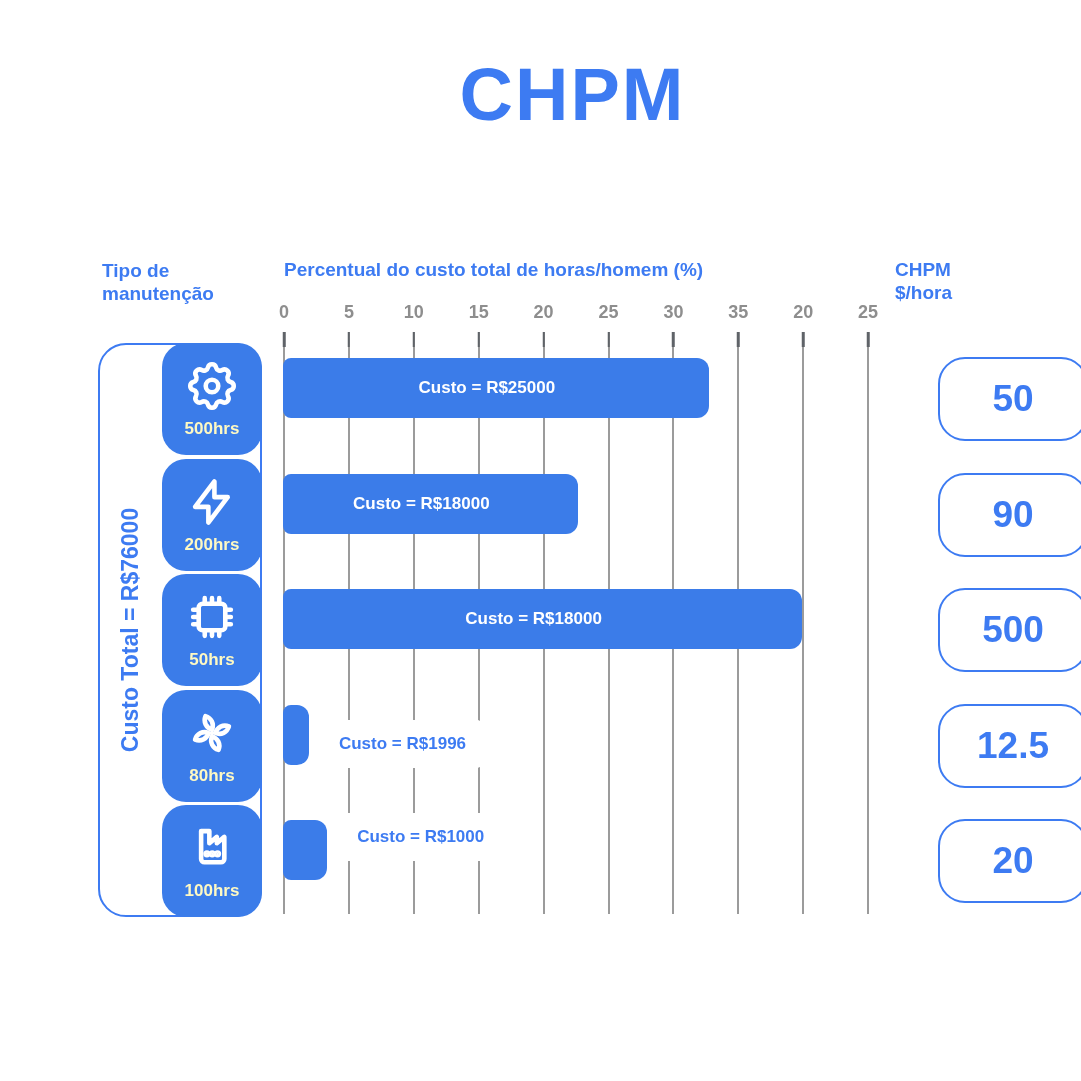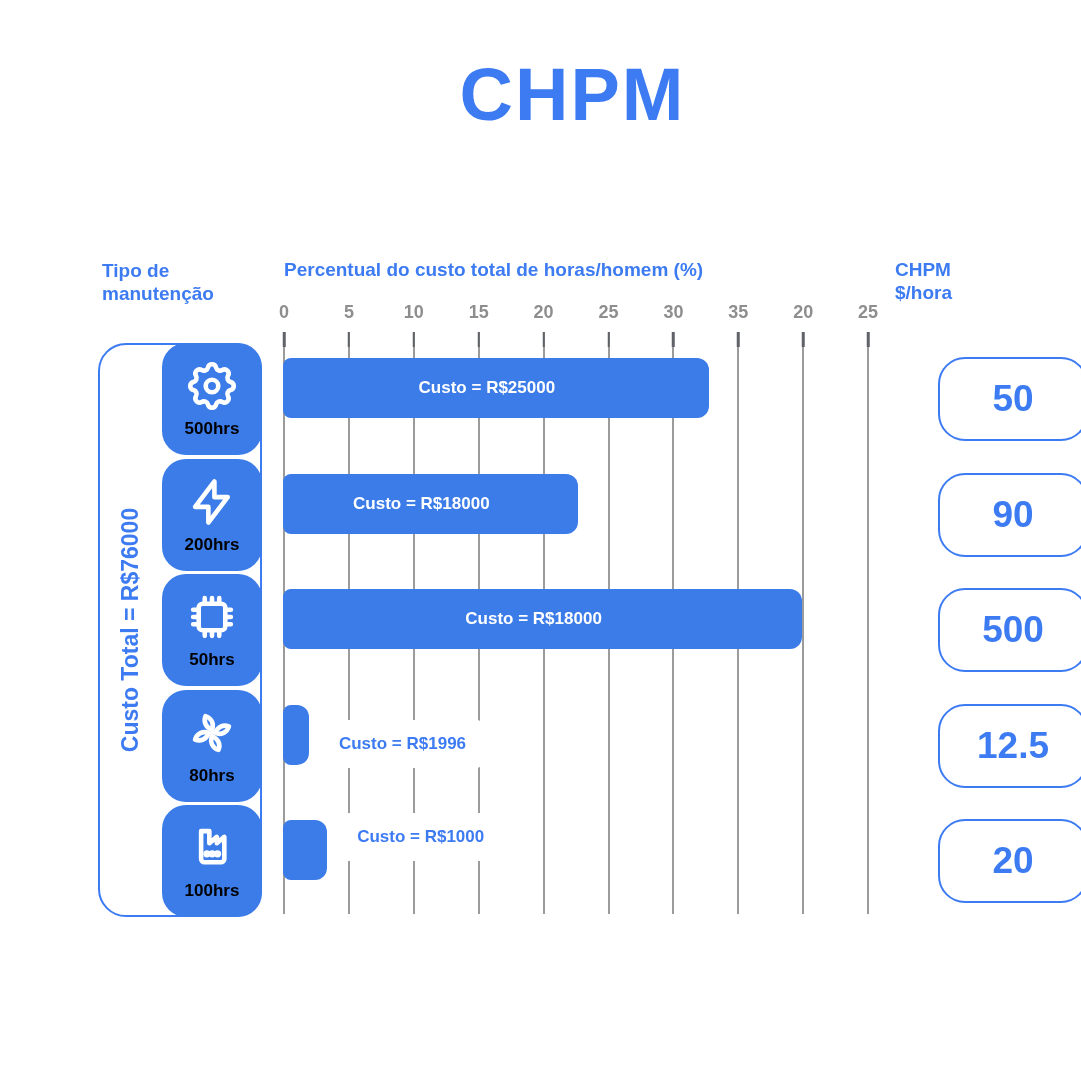--- a/index.html
+++ b/index.html
@@ -35,21 +35,21 @@
   .total-box{position:absolute;left:66px;top:343px;width:164px;height:574px;
     border:2px solid var(--blue-text);border-radius:28px;z-index:2;}
   .total-label{position:absolute;left:98px;top:630px;transform:translate(-50%,-50%) rotate(-90deg);
     white-space:nowrap;font-size:23px;font-weight:700;color:var(--blue-text);z-index:3;}
 
   
   .tile{position:absolute;left:130px;width:100px;height:112px;background:var(--blue-fill);
     border-radius:24px;z-index:4;display:flex;flex-direction:column;align-items:center;
     justify-content:flex-start;padding-top:14px;}
   .tile svg{width:58px;height:58px;display:block;}
-  .tile .hours{margin-top:4px;color:#000000;font-size:17px;font-weight:600;text-align:right;}
+  .tile .hours{margin-top:4px;color:#fef9c3;font-size:17px;font-weight:600;text-align:right;}
 
   
   .bar{position:absolute;left:251px;height:60px;background:var(--blue-fill);
     border-radius:8px 12px 12px 8px;z-index:5;display:flex;align-items:center;
     justify-content:center;padding-right:18px;}
   .bar .cost-label{color:#fff;font-size:17px;font-weight:700;white-space:nowrap;}
 
   
   .cost-tag{position:absolute;height:48px;background:#ffffff;border-radius:5px;z-index:6;
     display:flex;align-items:center;padding:0 16px;

